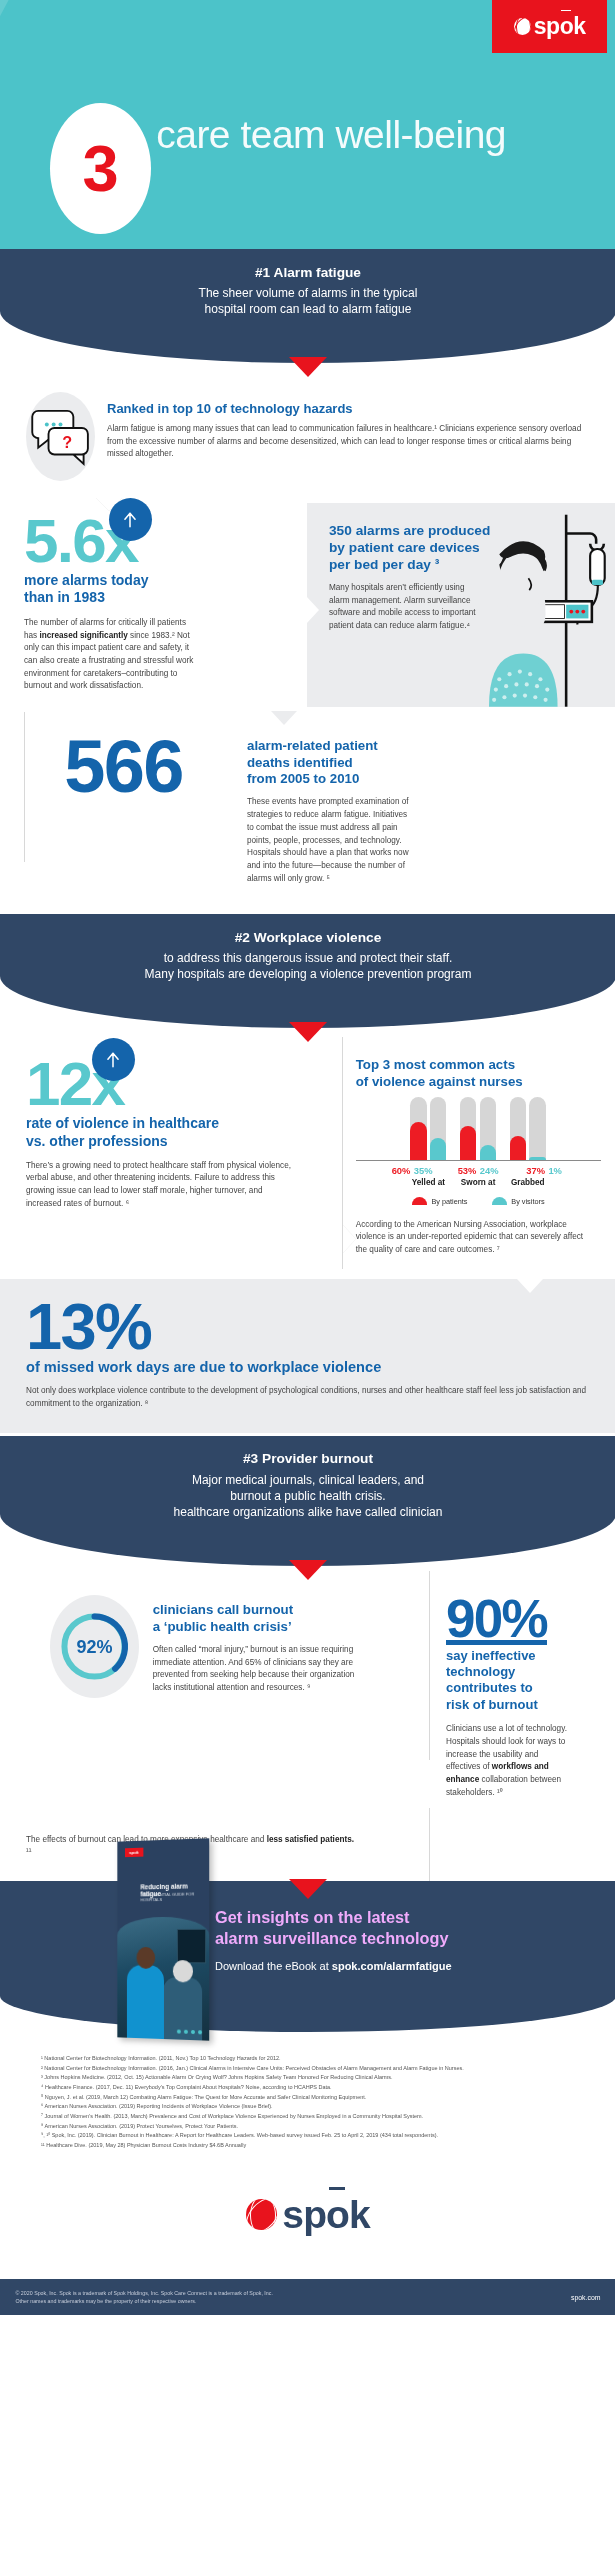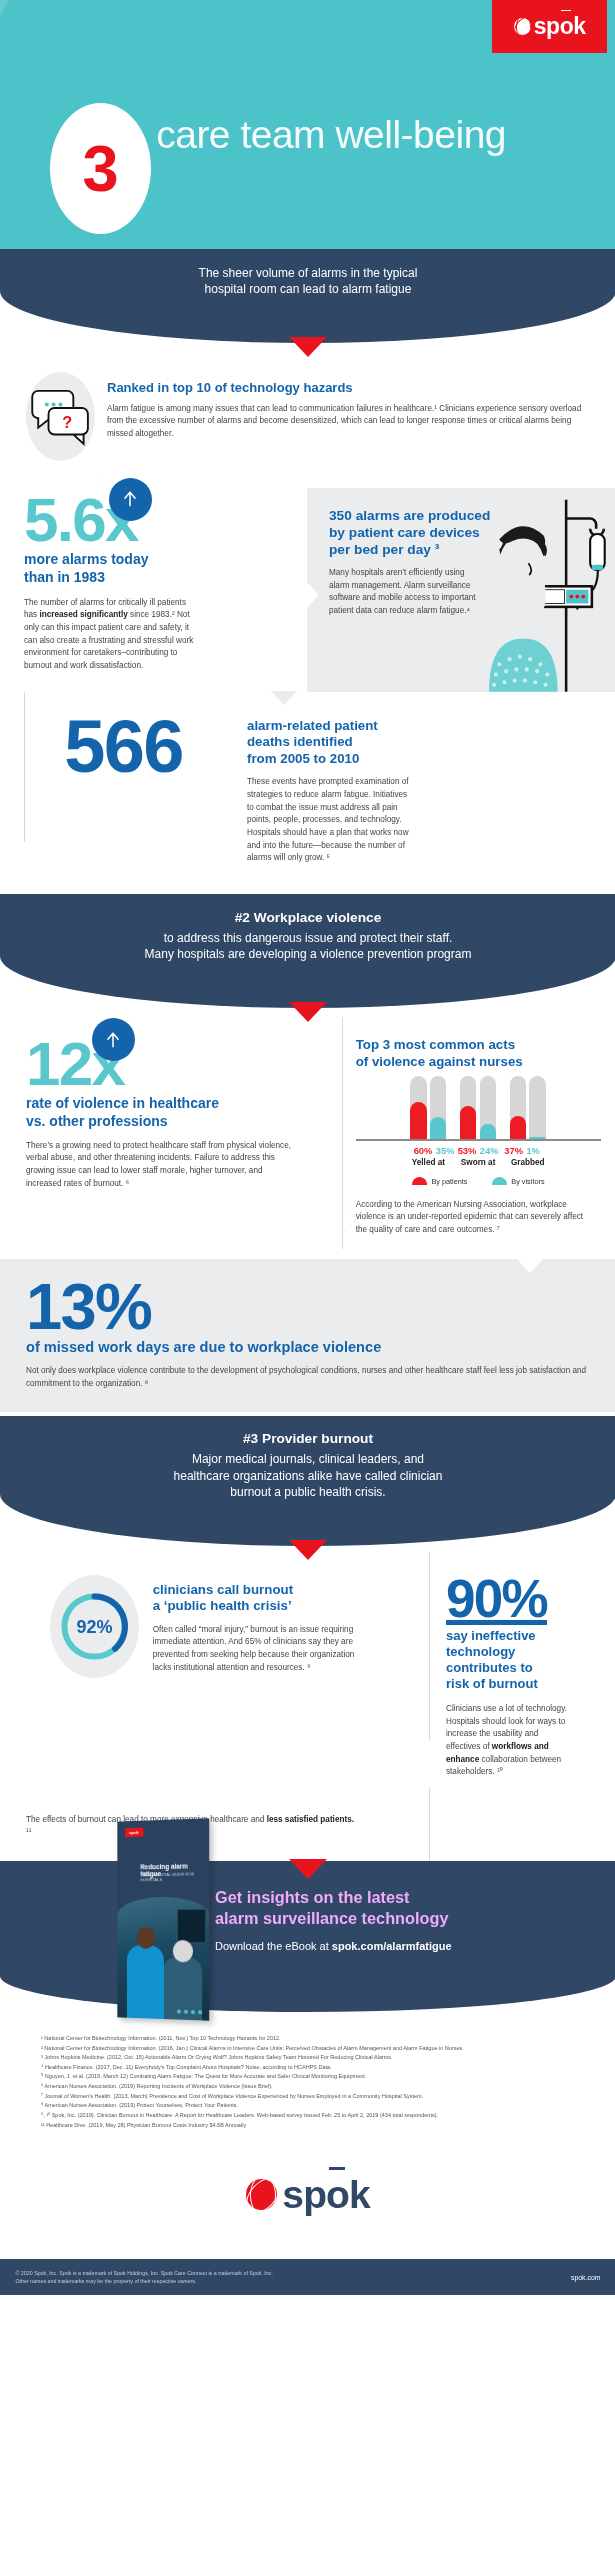--- a/index.html
+++ b/index.html
@@ -163,21 +163,21 @@
     position: relative; width: 16.3px; height: 63px;
     background: #d6d6d6; border-radius: 8.6px 8.6px 0 0;
   }
   .bar-fill {
     position: absolute; left: 0; bottom: 0; width: 100%;
     border-radius: 8.6px 8.6px 0 0;
   }
   .bar-fill.red { background: #ed1c24; }
   .bar-fill.teal { background: #59c8cd; }
   .axis { height: 1.7px; background: #8a8a8a; margin-top: 0; }
-  .pct-row { display: flex; justify-content: center; gap: 8px; margin-top: 3.4px; }
+  .pct-row { display: flex; justify-content: center; gap: 30px; margin-top: 3.4px; }
   .pct-pair { display: flex; gap: 3.4px; width: 36px; justify-content: center; }
   .pct { font-size: 9.4px; font-weight: bold; }
   .pct.red { color: #ed1c24; }
   .pct.teal { color: #59c8cd; }
   .cat-row { display: flex; justify-content: center; gap: 13.7px; margin-top: 2.6px; }
   .cat { width: 36px; text-align: center; font-size: 8.2px; font-weight: bold; color: #1a1a1a; }
   .legend { display: flex; justify-content: center; gap: 24px; margin-top: 9.4px; align-items: center; }
   .legend-item { display: flex; align-items: center; gap: 4.3px; }
   .legend-swatch { width: 15.5px; height: 7.7px; border-radius: 7.7px 7.7px 0 0; }
   .legend-swatch.red { background: #ed1c24; }
@@ -312,20 +312,21 @@
       <div class="hero-badge">
         <span class="hero-badge-num">3</span>
       </div>
       <div class="hero-title">
         <div class="l2">care team well-being</div>
       </div>
     </div>
   </div>
 
   <div class="banner">
+    <h2>#1 Alarm fatigue</h2>
     <p>The sheer volume of alarms in the typical</p>
     <p>hospital room can lead to alarm fatigue</p>
     <div class="arrow-down"></div>
   </div>
 
   <div style="display:flex; align-items:flex-start; gap:12px; padding:29px 22px 17px 26px;">
     <div class="bubble-wrap">
       <svg width="69" height="89" viewBox="0 0 80 104">
         <path d="M14 22 h34 a7 7 0 0 1 7 7 v18 a7 7 0 0 1 -7 7 h-20 l-14 11 v-11 a7 7 0 0 1 -7 -7 v-18 a7 7 0 0 1 7 -7 z" fill="#fff" stroke="#111" stroke-width="2.2"></path>
         <circle cx="24" cy="38" r="2.3" fill="#4cc3c9"></circle>
@@ -334,21 +335,21 @@
         <path d="M33 42 h32 a7 7 0 0 1 7 7 v17 a7 7 0 0 1 -7 7 h-10 l12 11 v-11 h-34 a7 7 0 0 1 -7 -7 v-17 a7 7 0 0 1 7 -7 z" fill="#fff" stroke="#111" stroke-width="2.2"></path>
         <text x="42" y="65" font-family="Liberation Sans, sans-serif" font-size="19" font-weight="bold" fill="#e8131d">?</text>
       </svg>
     </div>
     <div style="flex:1; padding-top:8.6px;">
       <div class="blue-head" style="margin-bottom:6px;">Ranked in top 10 of technology hazards</div>
       <div class="body-txt">Alarm fatigue is among many issues that can lead to communication failures in healthcare.¹ Clinicians experience sensory overload from the excessive number of alarms and become desensitized, which can lead to longer response times or critical alarms being missed altogether.</div>
     </div>
   </div>
 
-  <div class="two-col" style="align-items:flex-end;">
+  <div class="two-col" style="align-items:center;">
 
     <div class="col" style="width:307px; padding:15.5px 20.6px 19px 24px; background:#fff; position:relative;">
       <div class="notch" style="left:96px; top:0; border-top:13.7px solid #fff; filter:drop-shadow(0 0 0 #ddd);"></div>
       <div style="position:relative; display:inline-block; margin-bottom:3.4px;">
         <span class="bignum-teal" style="font-size:62px;">5.6x</span>
         <span class="circle-arrow" style="position:absolute; right:-13.7px; top:-15.5px;">
           <svg width="22" height="22" viewBox="0 0 26 26">
             <path d="M13 21 V6 M13 5 L7 12 M13 5 L19 12" stroke="#fff" stroke-width="1.8" fill="none" stroke-linecap="round"></path>
           </svg>
         </span>
@@ -525,22 +526,22 @@
   <div style="background:#ebecee; margin-top:13.7px; padding:19px 24px 22px 26px; position:relative;">
     <div class="notch" style="left:517px; top:0; border-top:14.6px solid #fff;"></div>
     <div class="bignum-blue" style="font-size:65px; margin-bottom:1.7px;">13%</div>
     <div class="blue-head" style="font-size:14.6px; margin-bottom:8.6px;">of missed work days are due to workplace violence</div>
     <div class="body-txt" style="width:562px;">Not only does workplace violence contribute to the development of psychological conditions, nurses and other healthcare staff feel less job satisfaction and commitment to the organization. ⁸</div>
   </div>
 
   <div class="banner" style="margin-top:3.4px;">
     <h2>#3 Provider burnout</h2>
     <p>Major medical journals, clinical leaders, and</p>
+    <p>burnout a public health crisis.</p>
     <p>healthcare organizations alike have called clinician</p>
-    <p>burnout a public health crisis.</p>
     <div class="arrow-down"></div>
   </div>
 
   <div class="two-col" style="align-items:flex-start; position:relative; padding-top:29px;">
     <div class="vline" style="left:429px; top:5.2px; height:189px;"></div>
 
     <div style="width:429px; display:flex; gap:13.7px; padding:0 20.6px 15.5px 50px;">
       <div class="donut-wrap">
         <svg width="79" height="79" viewBox="0 0 92 92">
           <circle cx="46" cy="46" r="35" fill="none" stroke="#59c8cd" stroke-width="7"></circle>

